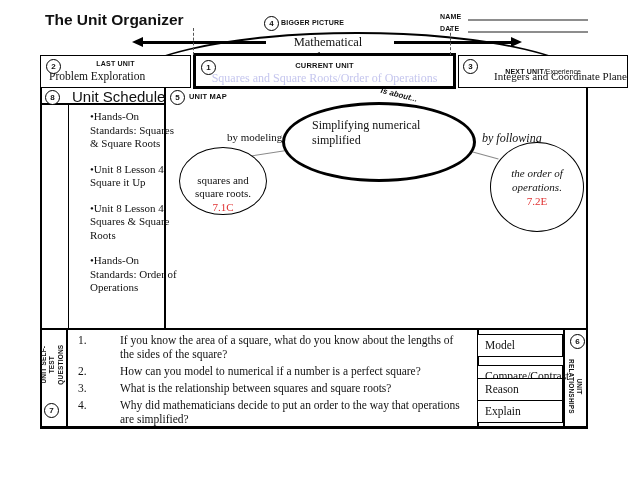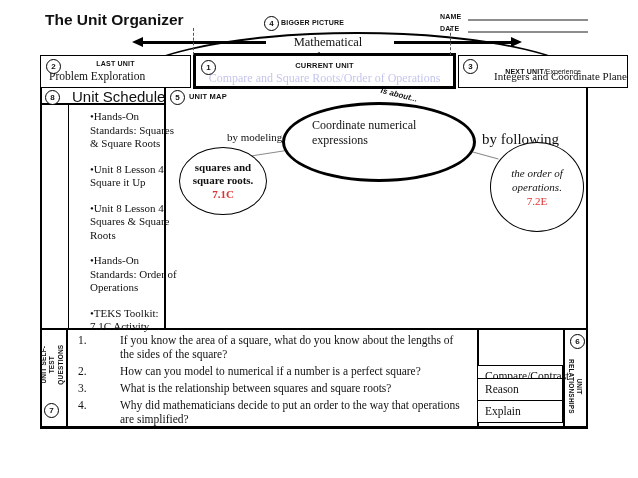--- a/index.html
+++ b/index.html
@@ -65,21 +65,21 @@
 
   <div class="box" style="left:40px;top:55px;width:151px;height:33px;border:1.5px solid #000;box-sizing:border-box;">
     <span class="circ" style="left:5px;top:3px;">2</span>
     <div class="lbl" style="position:absolute;left:0;top:4px;width:100%;text-align:center;">LAST UNIT</div>
     <div style="position:absolute;left:8px;top:14px;font-size:11.5px;">Problem Exploration</div>
   </div>
 
   <div class="box" style="left:193px;top:53px;width:263px;height:36px;border:3.5px solid #000;box-sizing:border-box;">
     <span class="circ" style="left:5px;top:4px;">1</span>
     <div class="lbl" style="position:absolute;left:0;top:5px;width:100%;text-align:center;font-size:7.5px;">CURRENT UNIT</div>
-    <div style="position:absolute;left:0;top:15px;width:100%;text-align:center;font-size:12px;color:#c5c6ee;">Compare and Square Roots/Order of Operations</div>
+    <div style="position:absolute;left:0;top:15px;width:100%;text-align:center;font-size:12px;color:#c5c6ee;">Squares and Square Roots/Order of Operations</div>
   </div>
 
   <div class="box" style="left:458px;top:55px;width:170px;height:33px;border:1.5px solid #000;box-sizing:border-box;">
     <span class="circ" style="left:4px;top:3px;">3</span>
     <div style="position:absolute;left:0;top:4px;width:100%;text-align:center;">
       <span class="lbl">NEXT UNIT</span><span style="font:7px 'Liberation Sans',sans-serif;">/Experience</span>
     </div>
     <div style="position:absolute;left:0;top:14px;width:100%;text-align:right;font-size:11px;">Integers and Coordinate Plane</div>
   </div>
 
@@ -95,40 +95,39 @@
   <div class="vline" style="left:563px;top:328px;height:98px;"></div>
 
   <span class="circ" style="left:45px;top:90px;">8</span>
   <div class="abs sans" style="left:72px;top:88px;font-size:15px;">Unit Schedule</div>
 
   <div class="abs" style="left:90px;top:110px;width:92px;font-size:11px;line-height:13.5px;">
     <div class="sched-item">Hands-On Standards: Squares &amp; Square  Roots</div>
     <div class="sched-item">Unit 8 Lesson 4 Square it Up</div>
     <div class="sched-item">Unit 8 Lesson 4 Squares &amp; Square Roots</div>
     <div class="sched-item">Hands-On Standards: Order of Operations</div>
-    <div class="sched-item">TEKS Toolkit: 7.1C Activity</div>
   </div>
 
   <span class="circ" style="left:170px;top:90px;">5</span>
   <div class="abs lbl" style="left:189px;top:92px;font-size:7.5px;">UNIT MAP</div>
 
   <div class="abs sans" style="left:382px;top:86px;font-size:8px;font-weight:bold;font-style:italic;transform:rotate(14deg);transform-origin:left top;">is about...</div>
 
   <div class="connector" style="left:249px;top:153px;width:36px;transform:rotate(-9deg);"></div>
   <div class="connector" style="left:465px;top:154px;width:34px;transform:rotate(15deg);"></div>
 
   <div class="ellipse" style="left:282px;top:102px;width:188px;height:74px;border:3px solid #000;background:#fff;">
-    <div style="position:absolute;left:27px;top:13px;width:132px;font-size:12px;line-height:15px;">Coordinate  numerical expressions</div>
+    <div style="position:absolute;left:27px;top:13px;width:132px;font-size:12px;line-height:15px;">Simplifying  numerical simplified</div>
   </div>
 
   <div class="abs" style="left:227px;top:131px;font-size:11px;">by modeling</div>
-  <div class="abs" style="left:482px;top:131px;font-size:15px;">by following</div>
+  <div class="abs" style="left:482px;top:131px;font-size:12px;font-style:italic;">by following</div>
 
   <div class="ellipse" style="left:179px;top:147px;width:86px;height:66px;border:1.3px solid #000;background:#fff;
-       display:flex;flex-direction:column;align-items:center;justify-content:center;text-align:center;font-weight:bold;">
+       display:flex;flex-direction:column;align-items:center;justify-content:flex-end;text-align:center;">
     <div style="width:76px;font-size:11px;line-height:13.5px;">squares and square  roots.</div>
     <div class="red" style="font-size:11px;line-height:13.5px;">7.1C</div>
   </div>
 
   <div class="ellipse" style="left:490px;top:142px;width:92px;height:88px;border:1.3px solid #000;background:#fff;
        display:flex;flex-direction:column;align-items:center;justify-content:center;text-align:center;">
     <div style="width:70px;font-size:11px;line-height:14px;font-style:italic;">the order of operations.</div>
     <div class="red" style="font-size:11px;line-height:14px;">7.2E</div>
   </div>
 
@@ -149,20 +148,21 @@
     <div class="q-row">
       <div class="q-num">3.</div>
       <div class="q-text">What is the relationship between squares and square roots?</div>
     </div>
     <div class="q-row">
       <div class="q-num">4.</div>
       <div class="q-text">Why did mathematicians decide to put an order to the way that operations are simplified?</div>
     </div>
   </div>
 
+  <div class="rel-cell" style="top:334px;">Model</div>
   <div class="rel-cell" style="top:356px;margin-top:9px;">Compare/Contrast</div>
   <div class="rel-cell" style="top:378px;">Reason</div>
   <div class="rel-cell" style="top:400px;">Explain</div>
 
   <div class="vwrap" style="left:562px;top:350px;width:25px;height:72px;">
     <div class="vtext" style="width:70px;transform:rotate(90deg);">UNIT RELATIONSHIPS</div>
   </div>
   <span class="circ" style="left:570px;top:334px;">6</span>
 
 </div>

